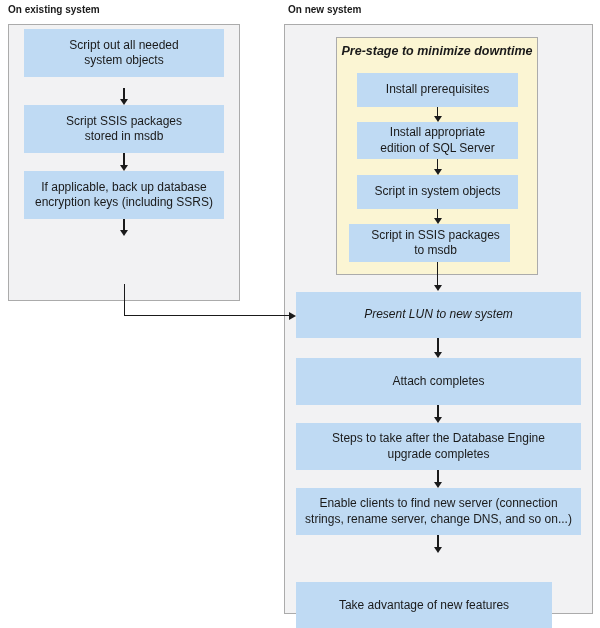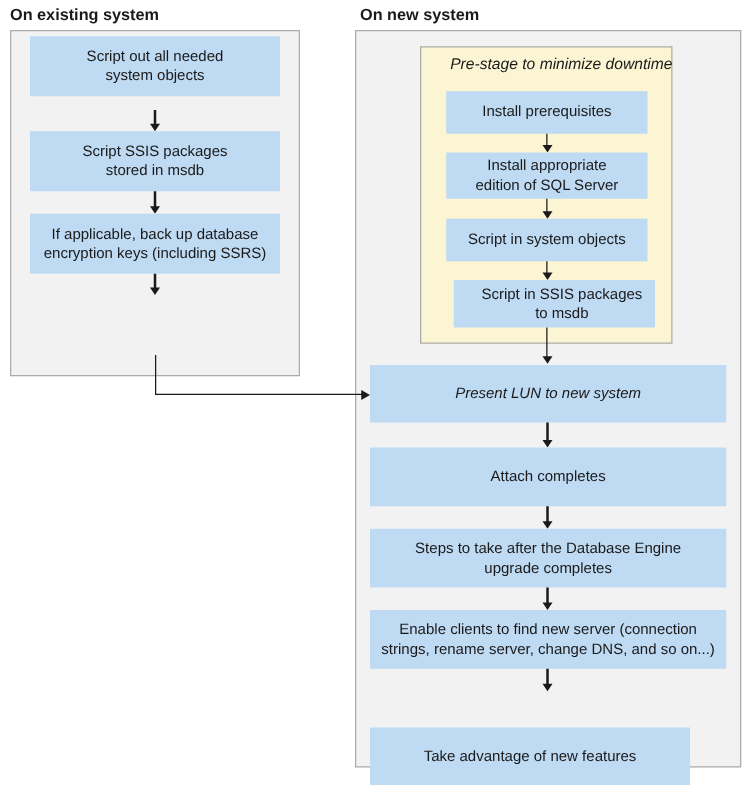--- a/index.html
+++ b/index.html
@@ -18,40 +18,40 @@
   }
   .canvas {
     position: relative;
     width: 600px;
     height: 628px;
     background: #FFFFFF;
     overflow: hidden;
   }
   .col-header {
     position: absolute;
-    font-size: 13px;
+    font-size: 10px;
     font-weight: bold;
     white-space: nowrap;
   }
   .panel {
     position: absolute;
     background: var(--panel-fill);
     border: 1px solid var(--panel-border);
   }
   .prestage {
     position: absolute;
     background: var(--prestage-fill);
     border: 1px solid var(--panel-border);
   }
   .prestage-title {
     position: absolute;
     font-size: 12.5px;
-    font-weight: normal;
+    font-weight: bold;
     font-style: italic;
-    text-align: right;
+    text-align: center;
   }
   .box {
     position: absolute;
     background: var(--step-box-fill);
     display: flex;
     align-items: center;
     justify-content: center;
     text-align: center;
     font-size: 12px;
     line-height: 15.5px;
@@ -124,21 +124,21 @@
   <div class="prestage" style="left:336px; top:37px; width:202px; height:238px;"></div>
   <div class="prestage-title" style="left:336px; top:44px; width:202px;">Pre-stage to minimize downtime</div>
 
   <div class="box" style="left:357px; top:73px; width:161px; height:34px;text-align:right;">Install prerequisites</div>
   <div class="varrow" style="left:433px; top:107px; height:15px;"></div>
   <div class="box" style="left:357px; top:122px; width:161px; height:37px;">Install appropriate
 edition of SQL Server</div>
   <div class="varrow" style="left:433px; top:159px; height:16px;"></div>
   <div class="box" style="left:357px; top:175px; width:161px; height:34px;">Script in system objects</div>
   <div class="varrow" style="left:433px; top:209px; height:15px;"></div>
-  <div class="box" style="left:363px; top:224px; width:161px; height:38px;padding-left:12px;">Script in SSIS packages
+  <div class="box" style="left:349px; top:224px; width:161px; height:38px;padding-left:12px;">Script in SSIS packages
 to msdb</div>
 
   <div class="varrow" style="left:433px; top:262px; height:29px;"></div>
 
   <div class="box" style="left:296px; top:292px; width:285px; height:46px;font-style:italic;">Present LUN to new system</div>
   <div class="varrow" style="left:433.5px; top:338px; height:20px;"></div>
   <div class="box" style="left:296px; top:358px; width:285px; height:47px;">Attach completes</div>
   <div class="varrow" style="left:433.5px; top:405px; height:18px;"></div>
   <div class="box" style="left:296px; top:423px; width:285px; height:47px;">Steps to take after the Database Engine
 upgrade completes</div>

